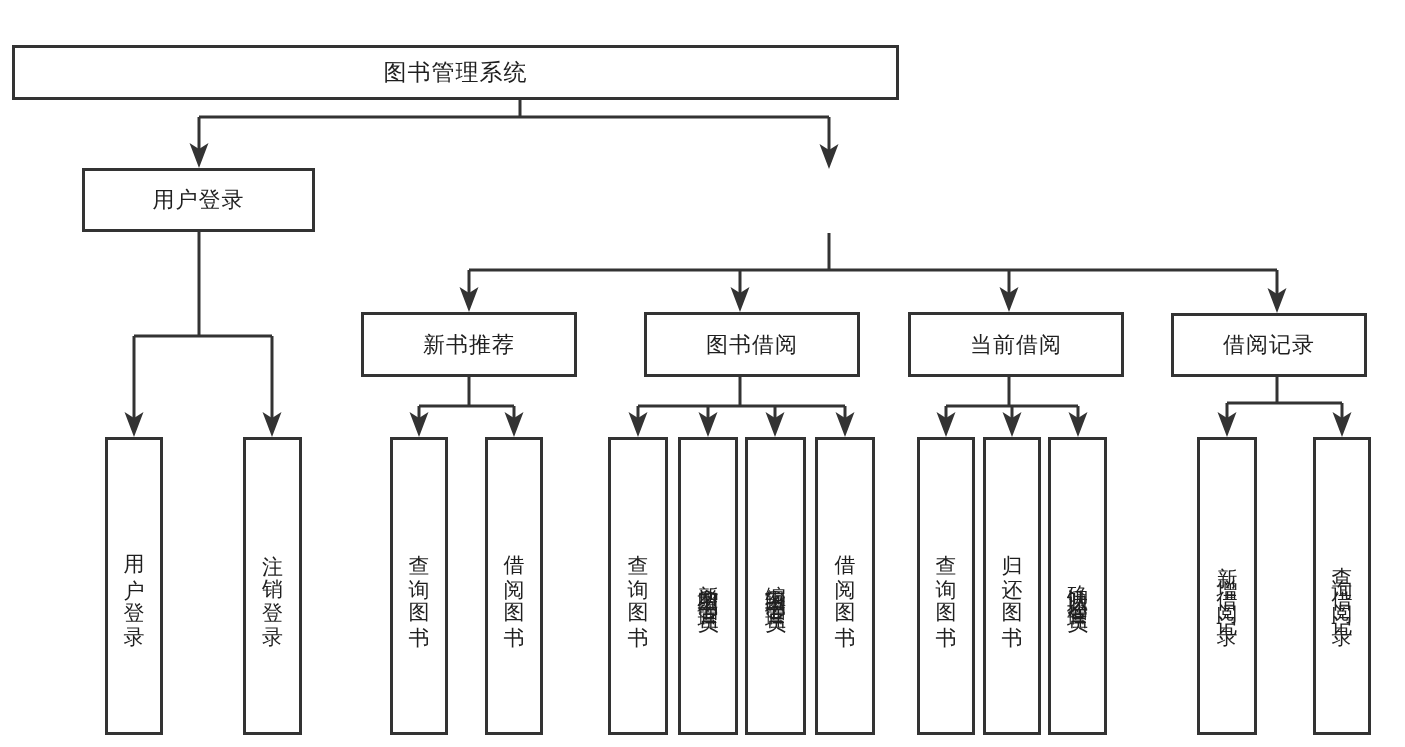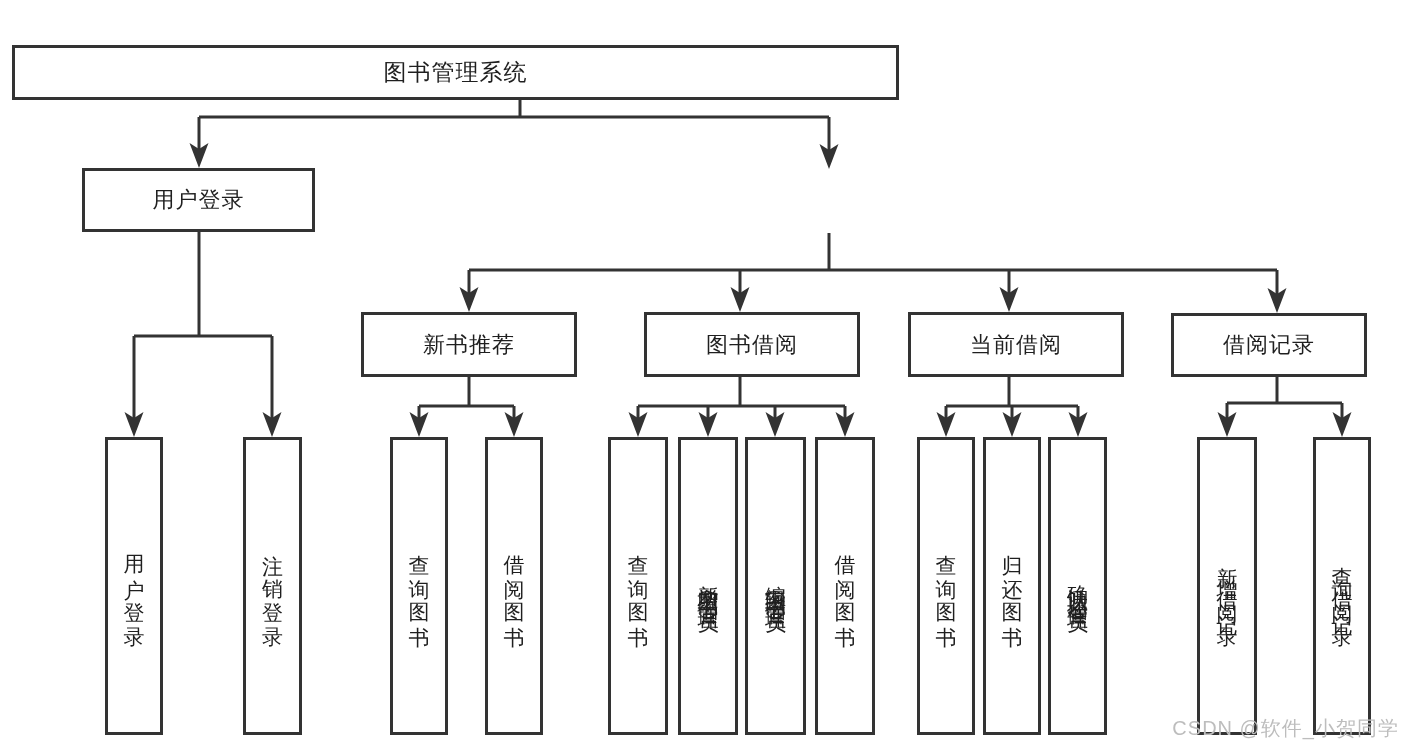--- a/index.html
+++ b/index.html
@@ -162,14 +162,13 @@
     <span class="label" style="letter-spacing: 4px;">确认归还（管理员）</span>
   </div>
 
   <div class="node v" style="left:1197px;top:437px;width:60px;height:298px;">
     <span class="label" style="letter-spacing: 12px;">新增借阅记录</span>
   </div>
   <div class="node v" style="left:1313px;top:437px;width:58px;height:298px;">
     <span class="label" style="letter-spacing: 12px;">查询借阅记录</span>
   </div>
 
-  <div id="watermark">CSDN @软件_小贺同学</div>
 </div>
 
 </body></html>

